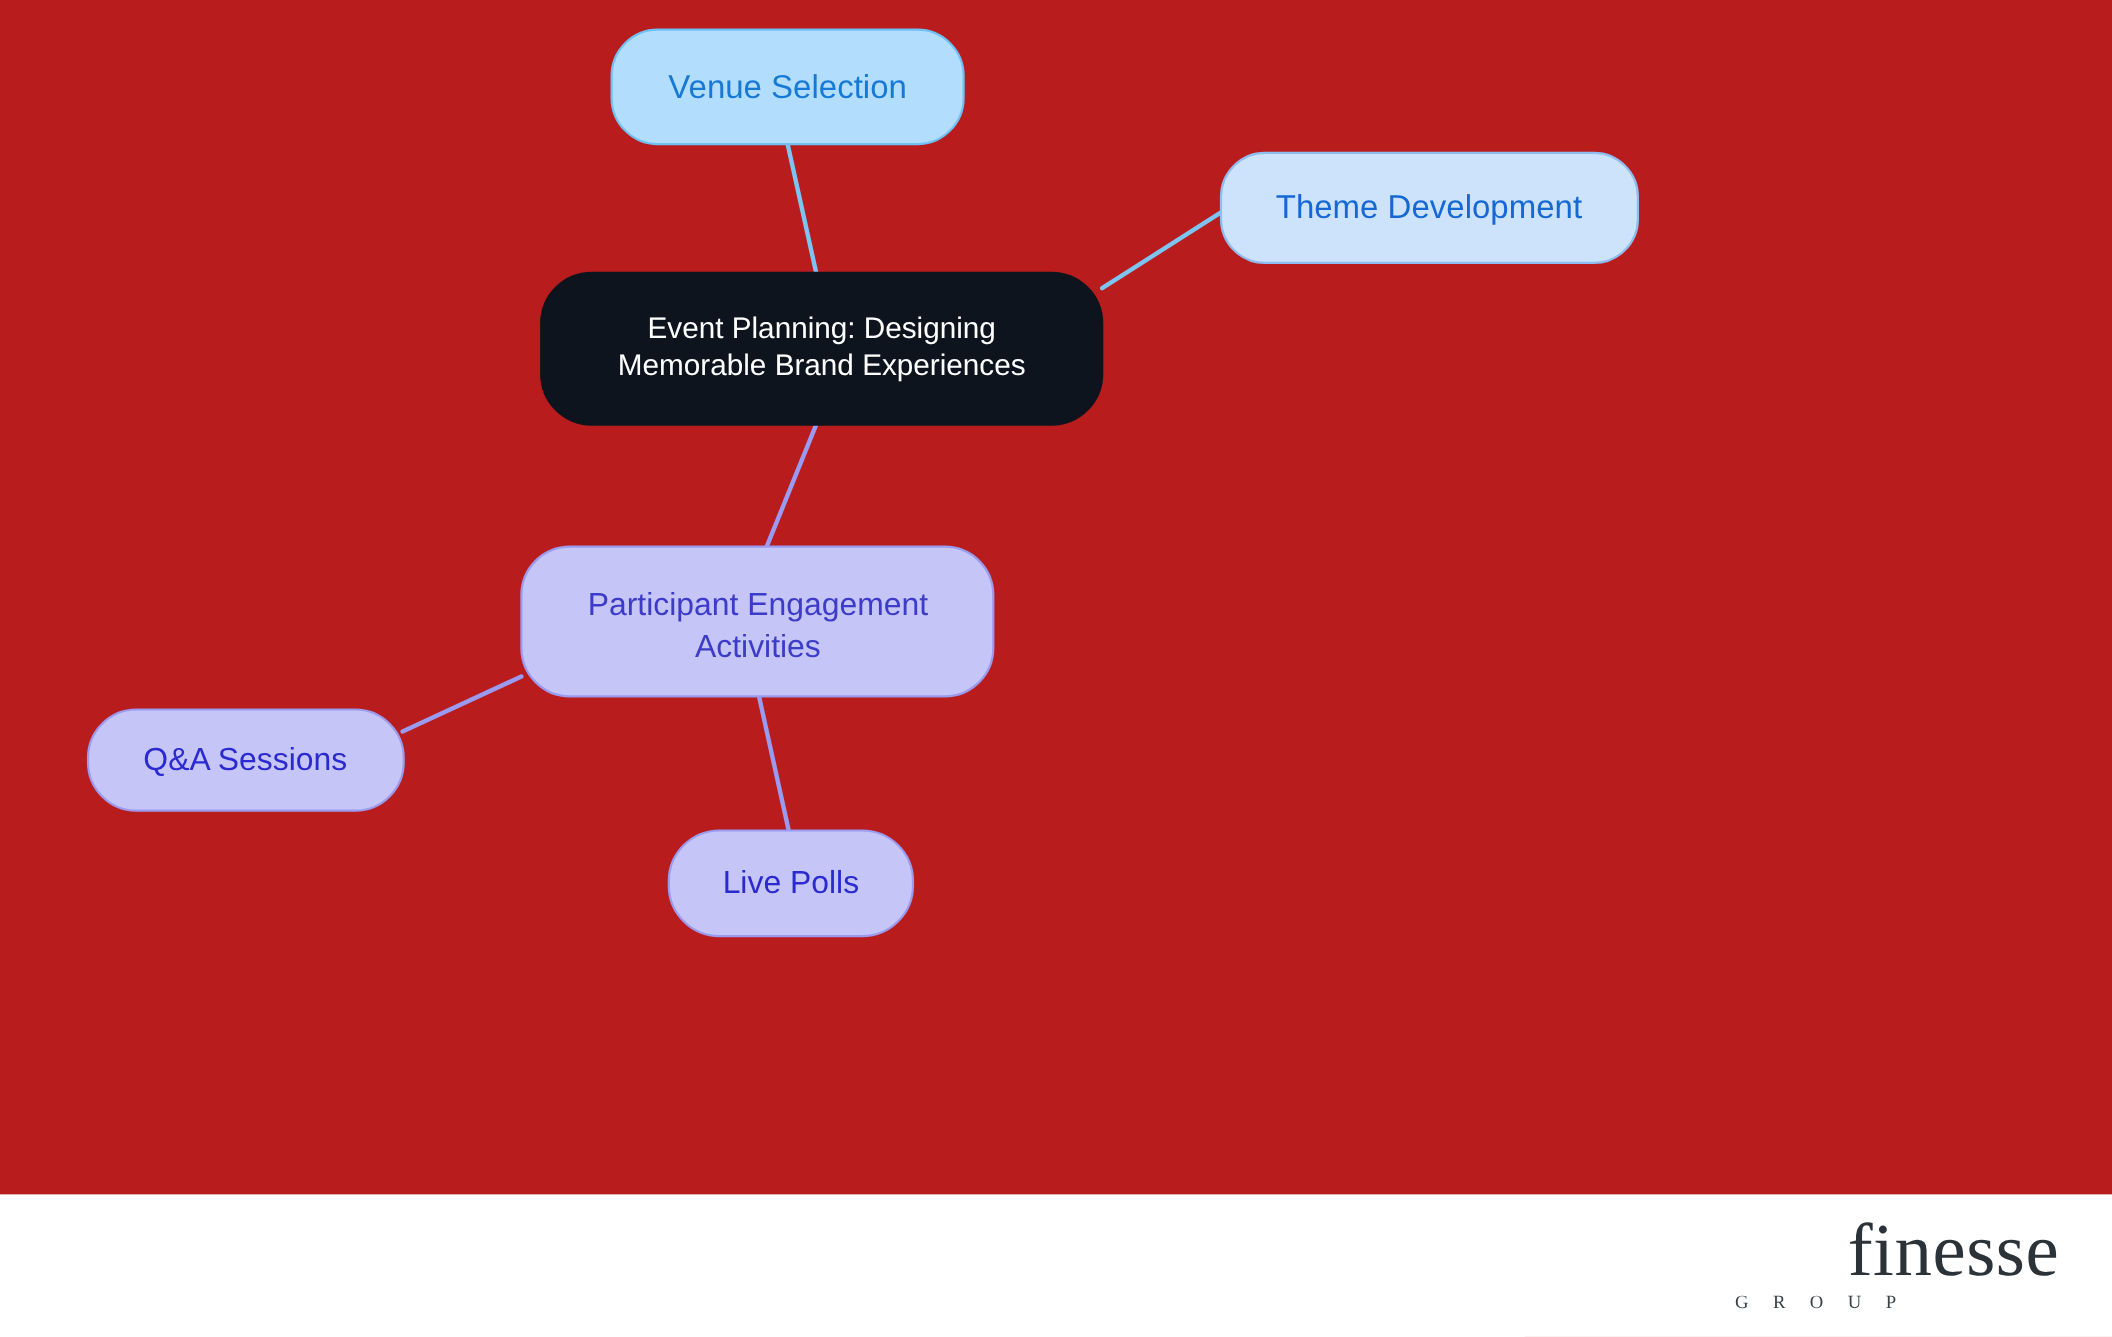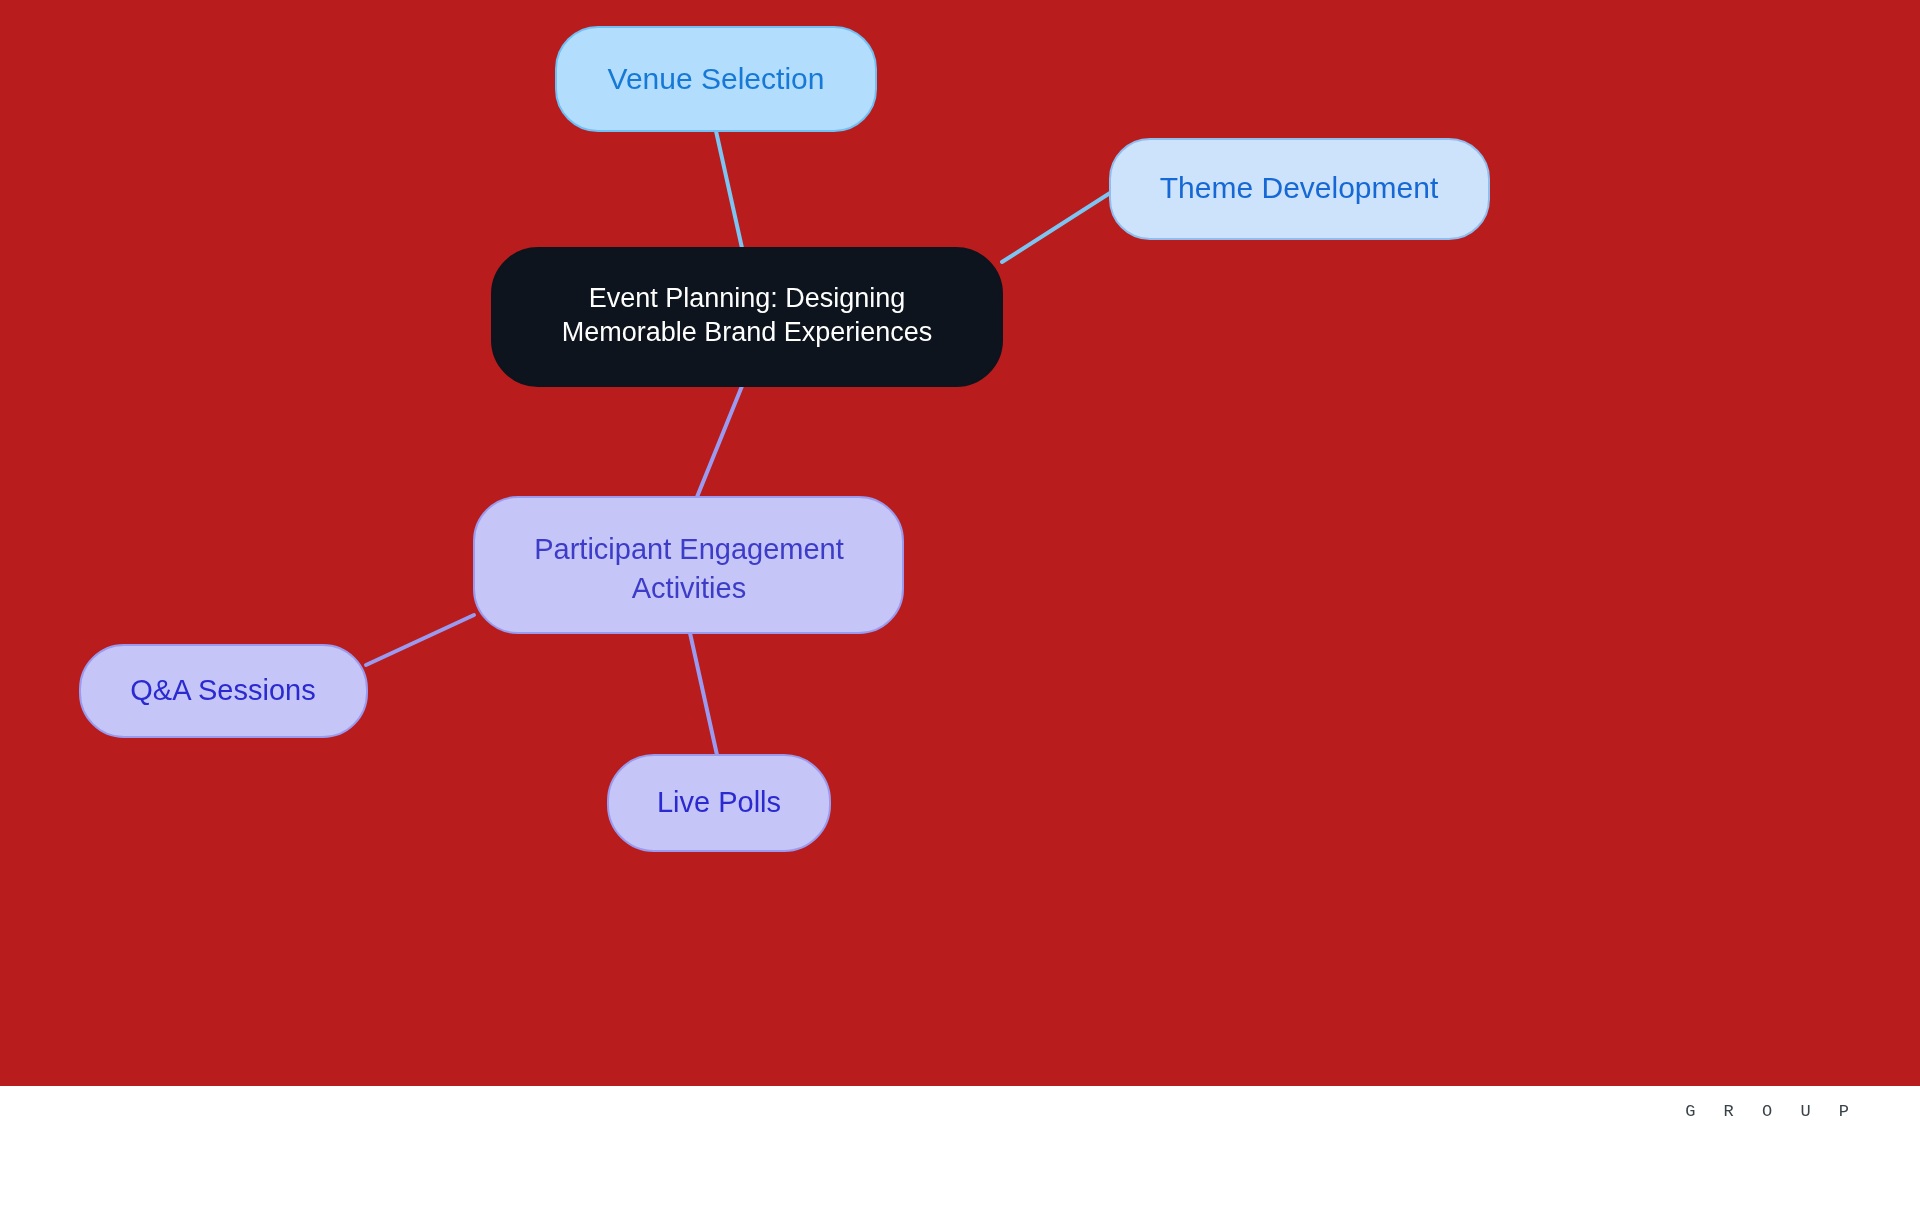--- a/index.html
+++ b/index.html
@@ -66,26 +66,26 @@
   #brand-name {
     font-family: "Liberation Serif", serif;
     font-size: 68px;
     line-height: 72px;
     color: #2b3238;
     letter-spacing: 0.5px;
     margin: 0;
     font-weight: 400;
   }
   #brand-sub {
-    font-family: Liberation Mono, monospace;
+    font-family: Liberation Serif, serif;
     font-size: 17px;
     letter-spacing: 9px;
     color: #3a4248;
     margin: 2px 14px 0 0;
-    text-align: right;
+    text-align: center;
   }
 </style>
 </head>
 <body>
 
 <div id="stage">
 
   <div id="canvas-area">
     <svg id="map-svg" viewBox="0 0 1920 1086" xmlns="http://www.w3.org/2000/svg">
 
@@ -127,17 +127,18 @@
       <g>
         <rect class="node-shape" x="608" y="755" width="222" height="96" rx="46" ry="46" fill="#c5c5f7" stroke="#9a9af0"></rect>
         <text class="node-label" x="719" y="804" font-size="29" fill="#2a2ad0">Live Polls</text>
       </g>
 
     </svg>
   </div>
 
   <div id="footer">
     <div id="brand-logo">
+      <div id="brand-name">finesse</div>
       <div id="brand-sub">G R O U P</div>
     </div>
   </div>
 
 </div>
 
 </body></html>

